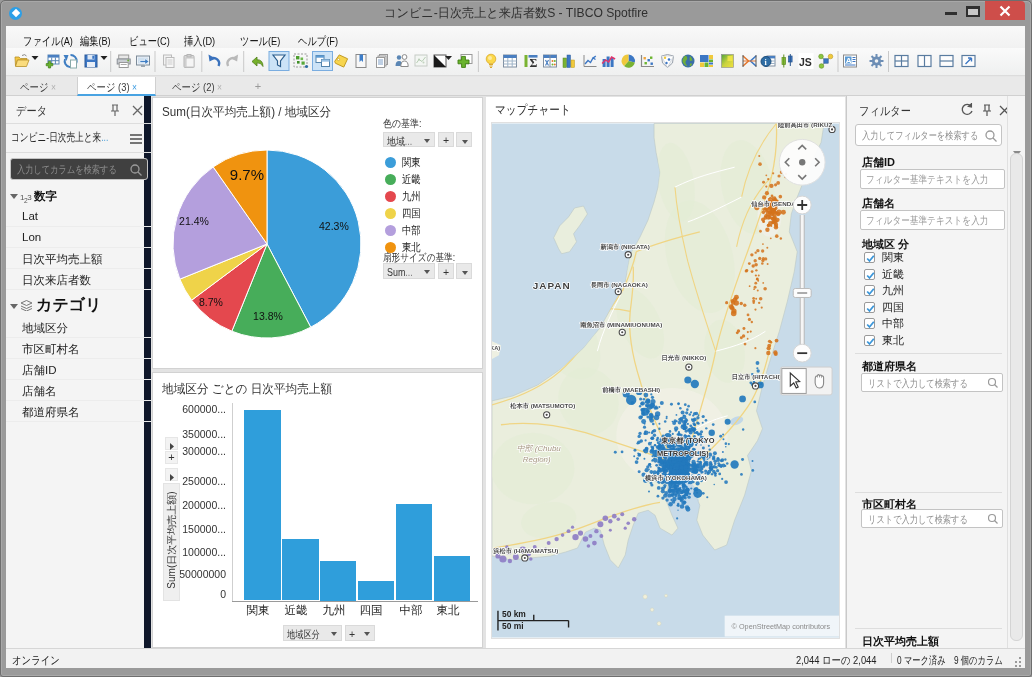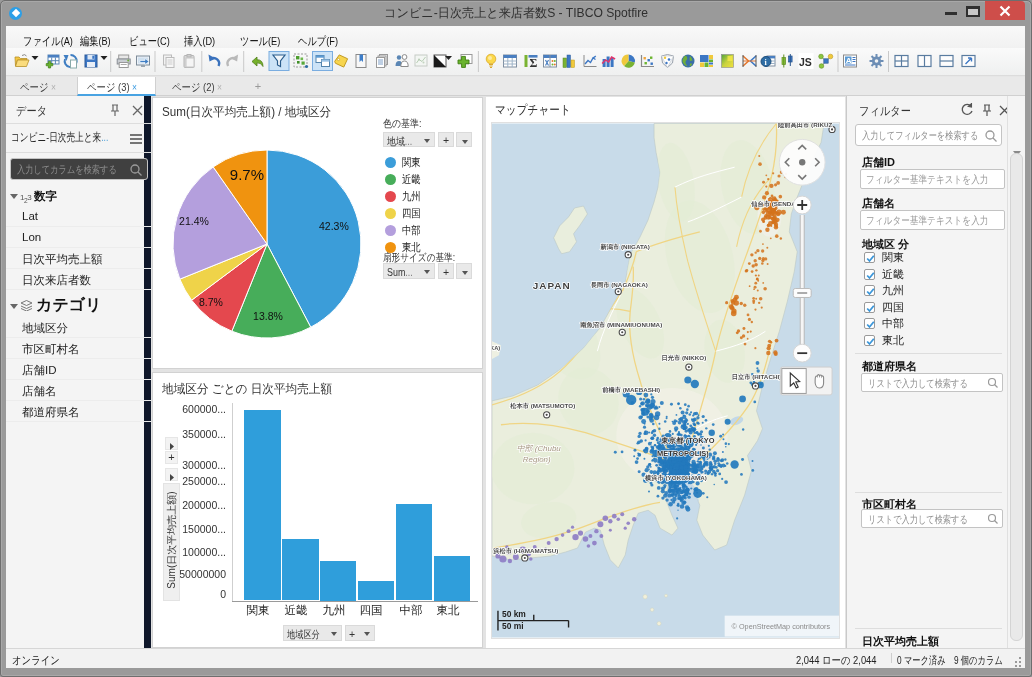--- a/index.html
+++ b/index.html
@@ -464,21 +464,21 @@
 <div style="position:absolute;left:232px;top:142px;font-size:11px;color:#222"><span style="display:inline-block;width:11px;height:11px;border-radius:50%;background:#f0930f;vertical-align:-2px;margin-right:6px"></span><span class="jx85">東北</span></div>
 <div class="glabel" style="position:absolute;left:230px;top:153px"><span class="jx" style="transform:scaleX(0.82)">扇形サイズの基準:</span></div>
 <div class="ddbox" style="left:230px;top:165px;width:52px"><span class="jx85">Sum<span style="color:#777">...</span></span><span class="caret" style="position:absolute;right:4px;top:6px;margin:0"></span></div>
 <div class="ddbox" style="left:285px;top:165px;width:16px;text-align:center">+</div>
 <div class="ddbox" style="left:303px;top:165px;width:16px"><span class="caret" style="margin-left:2px"></span></div>
 </div>
     <div class="panel" style="left:146px;top:276px;width:331px;height:276px">
 <div class="ptitle" style="left:9px;top:8px"><span class="jx" style="transform:scaleX(0.93)">地域区分 ごとの 日次平均売上額</span></div>
 <div style="position:absolute;left:0px;top:29.9px;width:73px;text-align:right;font-size:10.5px;color:#333">600000...</div>
 <div style="position:absolute;left:0px;top:54.6px;width:73px;text-align:right;font-size:10.5px;color:#333">350000...</div>
-<div style="position:absolute;left:0px;top:86px;width:73px;text-align:right;font-size:10.5px;color:#333">300000...</div>
+<div style="position:absolute;left:0px;top:72px;width:73px;text-align:right;font-size:10.5px;color:#333">300000...</div>
 <div style="position:absolute;left:0px;top:101.9px;width:73px;text-align:right;font-size:10.5px;color:#333">250000...</div>
 <div style="position:absolute;left:0px;top:125.8px;width:73px;text-align:right;font-size:10.5px;color:#333">200000...</div>
 <div style="position:absolute;left:0px;top:149.9px;width:73px;text-align:right;font-size:10.5px;color:#333">150000...</div>
 <div style="position:absolute;left:0px;top:173.3px;width:73px;text-align:right;font-size:10.5px;color:#333">100000...</div>
 <div style="position:absolute;left:0px;top:195.3px;width:73px;text-align:right;font-size:10.5px;color:#333">50000000</div>
 <div style="position:absolute;left:0px;top:214.5px;width:73px;text-align:right;font-size:10.5px;color:#333">0</div>
 <div style="position:absolute;left:79px;top:30px;width:1px;height:198px;background:#cfcfcf"></div>
 <div style="position:absolute;left:79px;top:227.5px;width:246px;height:1px;background:#9a9a9a"></div>
 <div style="position:absolute;left:91.4px;top:37.3px;width:36.6px;height:190.2px;background:#2f9edb"></div>
 <div style="position:absolute;left:129.3px;top:165.7px;width:36.4px;height:61.8px;background:#2f9edb"></div>

